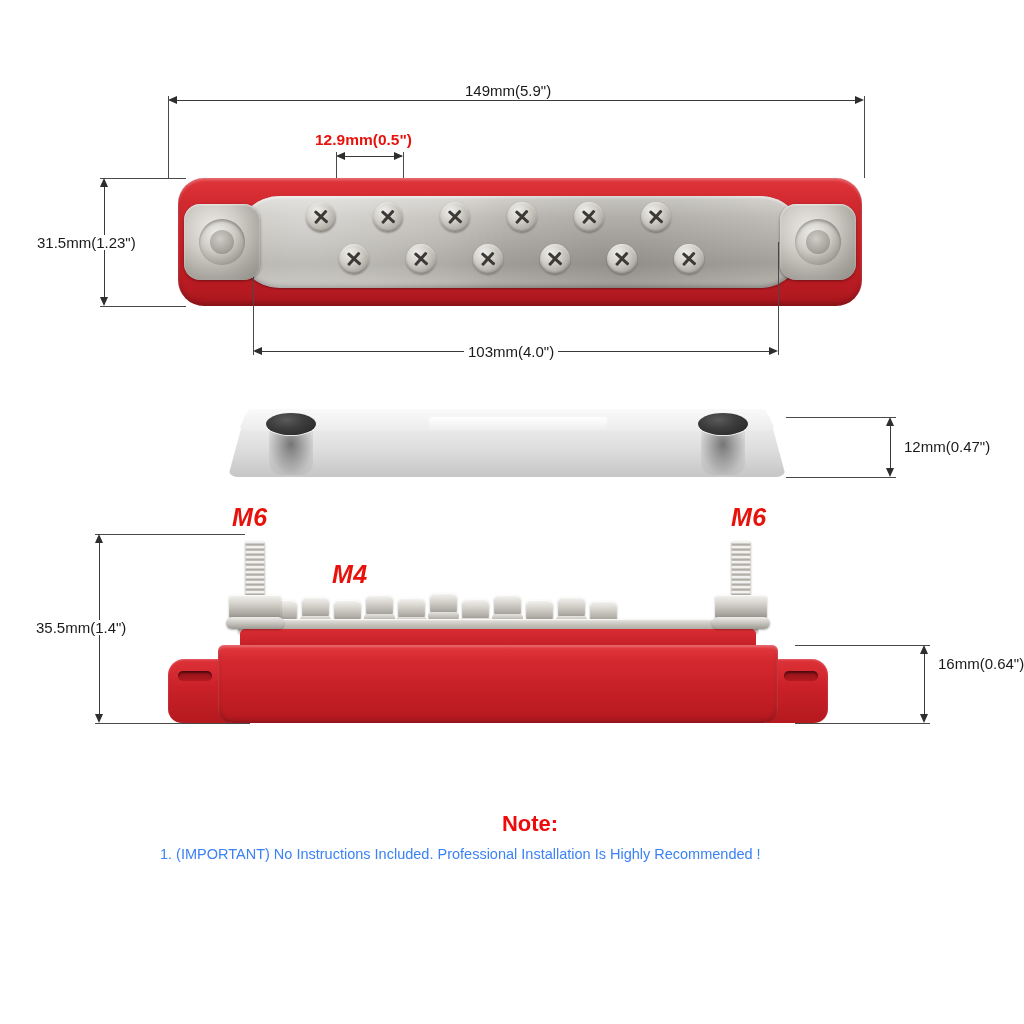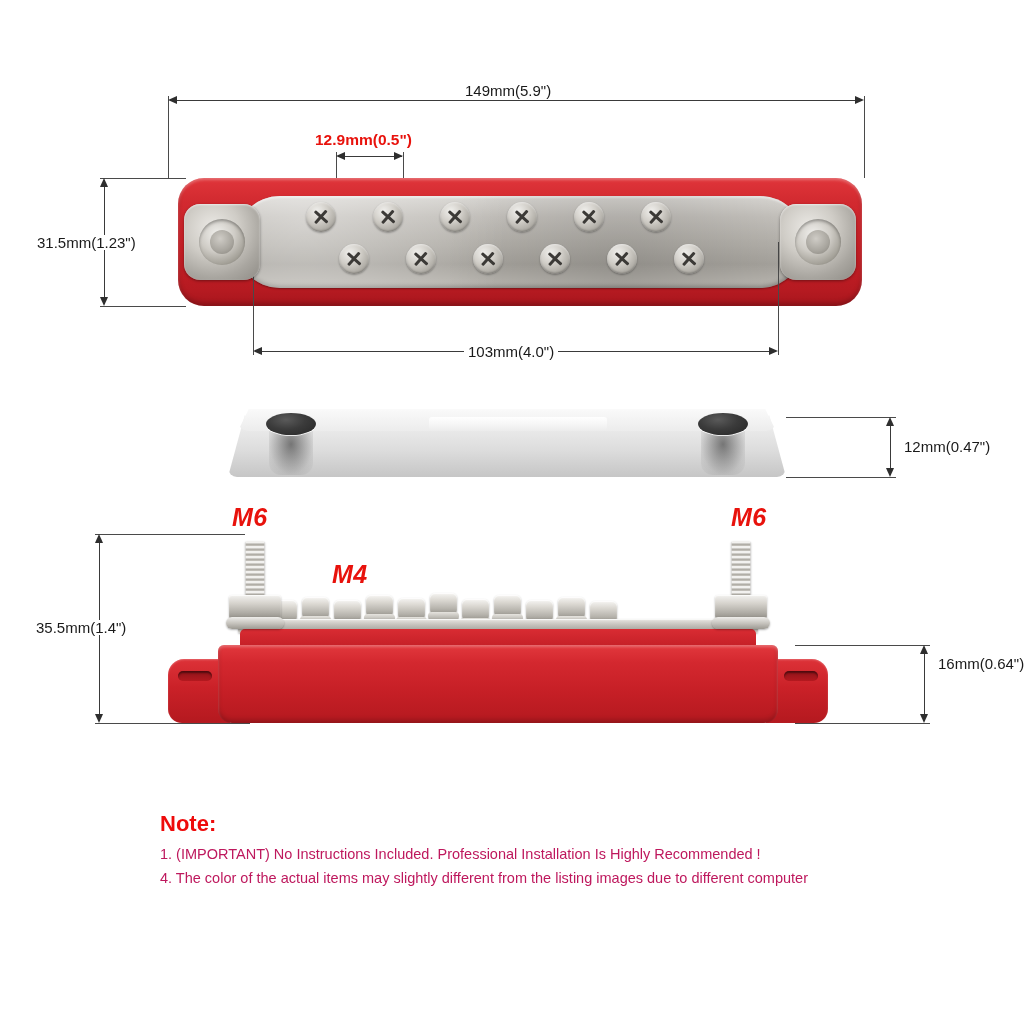--- a/index.html
+++ b/index.html
@@ -217,24 +217,24 @@
     font-weight:bold;
     font-style:italic;
     font-size:25px;
     letter-spacing:.5px;
     text-shadow:0 1px 0 rgba(255,255,255,.9);
   }
 
   
   .note{position:absolute;left:160px;top:812px;width:740px;}
   .note-title{
-    color:#ee0b0b;font-weight:bold;font-size:22px;margin:0 0 7px 0;line-height:1.1;
+    color:#ee0b0b;font-weight:bold;font-size:22px;margin:0 0 7px 0;line-height:1.1;text-align:center;
   }
   .note-line{
-    font-size:14.5px;color:#be185d;line-height:1.62;margin:0;
+    font-size:14.5px;color:#3b82f6;line-height:1.62;margin:0;
   }
 </style>
 </head>
 <body>
 
 <div class="stage">
 
   <div class="ext" style="left:168px;top:96px;height:82px;"></div>
   <div class="ext" style="left:864px;top:96px;height:82px;"></div>
   <div class="hline" style="left:170px;top:100px;width:692px;"></div>
@@ -365,16 +365,15 @@
   <div class="exth" style="left:795px;top:645px;width:135px;"></div>
   <div class="exth" style="left:795px;top:723px;width:135px;"></div>
   <div class="vline" style="left:924px;top:647px;height:74px;"></div>
   <div class="arr arr-u" style="left:920px;top:645px;"></div>
   <div class="arr arr-d" style="left:920px;top:714px;"></div>
   <div class="dim-label" style="left:934px;top:656px;">16mm(0.64")</div>
 
   <div class="note">
     <p class="note-title">Note:</p>
     <p class="note-line">1. (IMPORTANT) No Instructions Included. Professional Installation Is Highly Recommended !</p>
-    <p class="note-line">4. The color of the actual items may slightly different from the listing images due to different computer</p>
   </div>
 
 </div>
 
 </body></html>

